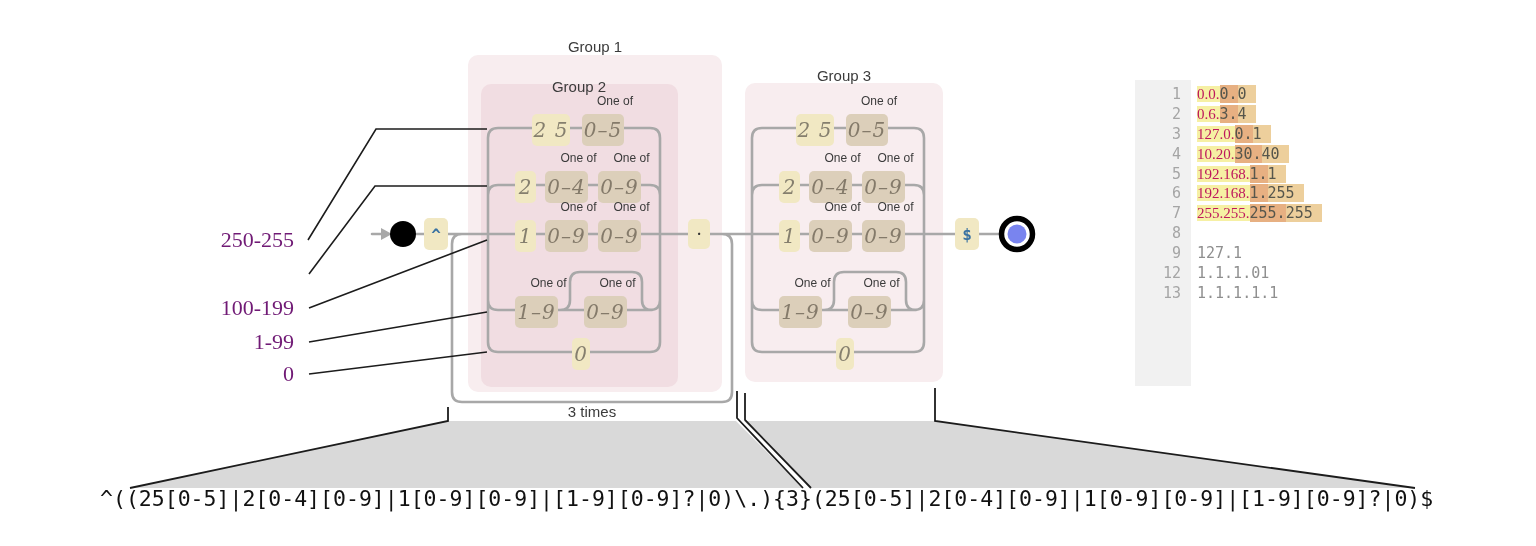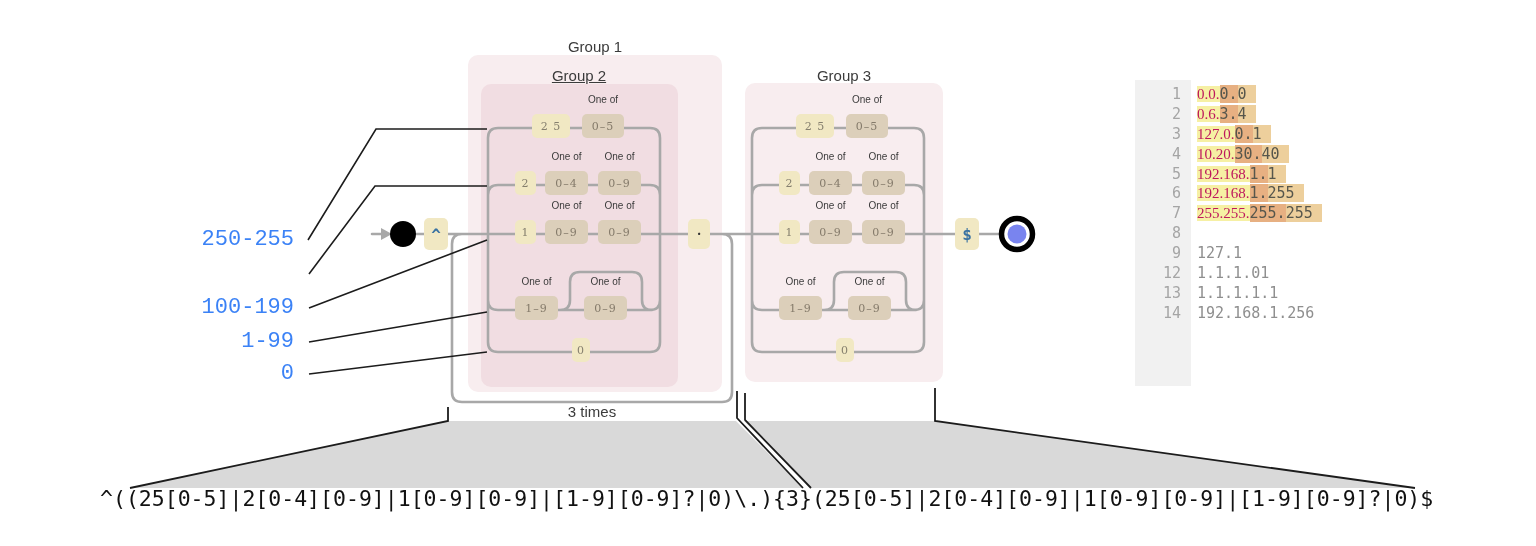--- a/index.html
+++ b/index.html
@@ -2,26 +2,26 @@
 <html style="--hl-match: #f6f0a4; --hl-g1: #e7b082; --hl-g3: #edcf9c; --lit: #f1e8c3; --cls: #dccfba;"><head>
 <meta charset="utf-8">
 <style>
   html,body{margin:0;padding:0;background:#fff;}
   .stage{position:relative;width:1536px;height:546px;background:#ffffff;overflow:hidden;
          font-family:"Liberation Sans",sans-serif;}
   .stage svg{position:absolute;left:0;top:0;}
   .abs{position:absolute;}
   .grp-label{position:absolute;width:120px;text-align:center;font-size:15px;color:#3b3b3b;}
   .range-label{position:absolute;left:160px;width:134px;height:26px;line-height:26px;text-align:right;
-               font-family:Liberation Mono, monospace;font-size:22px;color:#3b82f6;}
-  .node-box{position:absolute;height:24px;border-radius:5px;display:flex;align-items:center;justify-content:center;
-            font-family:"DejaVu Serif",serif;font-size:11px;letter-spacing:1px;}
+               font-family:Liberation Serif, serif;font-size:22px;color:#701a75;}
+  .node-box{position:absolute;height:32px;border-radius:5px;display:flex;align-items:center;justify-content:center;
+            font-family:"DejaVu Serif",serif;font-size:20px;letter-spacing:1px;font-style:italic;}
   .lit{background:var(--lit,#f1e8c3);color:#857f6e;}
   .cls{background:var(--cls,#dccfba);color:#847a6a;}
-  .oneof-label{position:absolute;width:60px;height:17px;text-align:center;font-size:10px;color:#3b3b3b;}
+  .oneof-label{position:absolute;width:60px;height:17px;text-align:right;font-size:12px;color:#3b3b3b;}
   .anchor-box{position:absolute;width:24px;height:32px;border-radius:5px;background:var(--lit,#f1e8c3);
               display:flex;align-items:center;justify-content:center;
               font-family:"DejaVu Sans Mono",monospace;font-weight:bold;font-size:16px;color:#3a72a2;}
   .dot-box{position:absolute;width:22px;height:30px;border-radius:5px;background:var(--lit,#f1e8c3);
            display:flex;align-items:center;justify-content:center;font-family:"DejaVu Serif",serif;
            font-size:18px;color:#333;}
   .dot-box span{transform:translateY(-6px);}
   .regex-text{position:absolute;left:100px;top:486px;white-space:pre;
               font-family:"DejaVu Sans Mono",monospace;font-size:21.5px;color:#111;}
   .test-editor{position:absolute;left:1135px;top:84px;width:360px;}
@@ -77,21 +77,21 @@
       M 309,342 L 487,312
       M 309,374 L 487,352"></path>
     <path fill="none" stroke="#1c1c1c" stroke-width="1.8" d="
       M 448,407 V 421 L 130,488
       M 737,391 V 418 L 803,488
       M 745,393 V 420 L 811,488
       M 935,388 V 421 L 1415,488"></path>
   </svg>
 
   <div class="grp-label" style="left:535px;top:38px;">Group 1</div>
-  <div class="grp-label" style="left:519px;top:67px;text-decoration:underline;">Group 2</div>
+  <div class="grp-label" style="left:519px;top:78px;">Group 2</div>
   <div class="grp-label" style="left:784px;top:67px;">Group 3</div>
   <div class="grp-label" style="left:532px;top:403px;">3 times</div>
 
   <div class="range-label" style="top:227px;">250-255</div>
   <div class="range-label" style="top:295px;">100-199</div>
   <div class="range-label" style="top:329px;">1-99</div>
   <div class="range-label" style="top:361px;">0</div>
 
   <div class="anchor-box" style="left:424px;top:218px;">^</div>
   <div class="anchor-box" style="left:955px;top:218px;">$</div>
@@ -176,21 +176,17 @@
         <span class="line-text"><span class="seg-none">127.1</span></span>
       </div>
       <div class="test-row">
         <span class="line-num">12</span>
         <span class="line-text"><span class="seg-none">1.1.1.01</span></span>
       </div>
       <div class="test-row">
         <span class="line-num">13</span>
         <span class="line-text"><span class="seg-none">1.1.1.1.1</span></span>
       </div>
-      <div class="test-row">
-        <span class="line-num">14</span>
-        <span class="line-text"><span class="seg-none">192.168.1.256</span></span>
-      </div>
     </div>
 
   <div class="regex-text">^((25[0-5]|2[0-4][0-9]|1[0-9][0-9]|[1-9][0-9]?|0)\.){3}(25[0-5]|2[0-4][0-9]|1[0-9][0-9]|[1-9][0-9]?|0)$</div>
 
 </div>
 
 </body></html>

